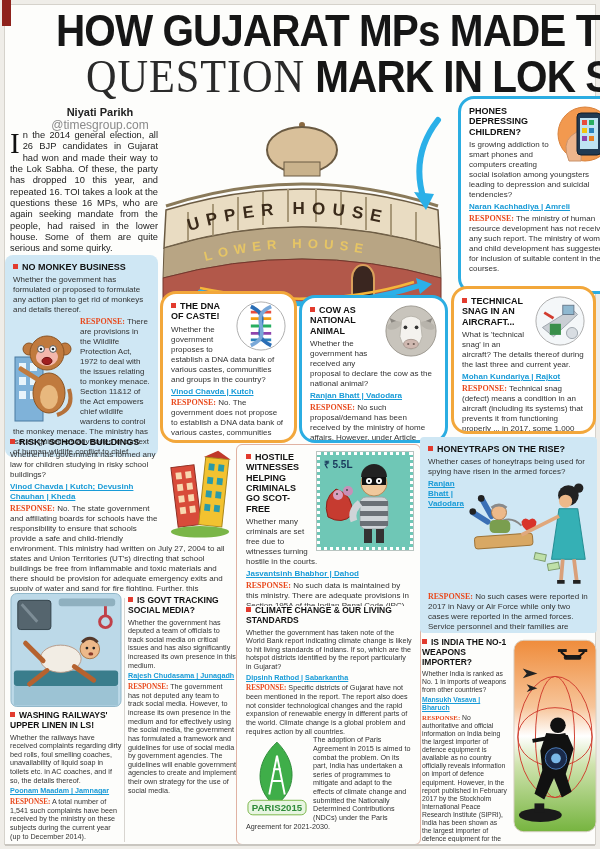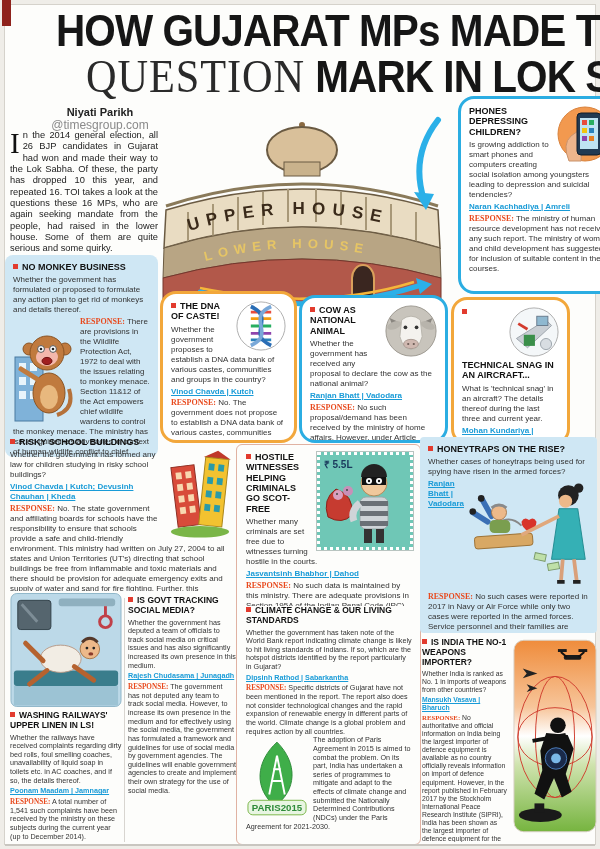--- a/index.html
+++ b/index.html
@@ -181,21 +181,21 @@
       <ellipse cx="28" cy="42" rx="8" ry="5" fill="#cfb8b0" stroke="#a89890"></ellipse>
       <circle cx="25" cy="42" r="1.2" fill="#6a5a54"></circle>
         <circle cx="31" cy="42" r="1.2" fill="#6a5a54"></circle>
     </svg>
     <h3><span class="bullet"></span><span>COW AS NATIONAL ANIMAL</span></h3>
     <p class="q">Whether the government has received any proposal to declare the cow as the national animal?</p>
     <div class="mp">Ranjan Bhatt | Vadodara</div>
     <p class="resp"><span class="rl">RESPONSE:</span> <span>No such proposal/demand has been received by the ministry of home affairs. However, under Article 246(3) of the Constitution, the preservation of cattle is a matter on which the legislature of the state has exclusive powers to legislate.</span></p>
   </div>
 
-  <div class="sec card-orange" style="left:451px;top:297px;width:119px;height:148px;">
+  <div class="sec card-orange" style="left:451px;top:286px;width:145px;height:148px;">
     <svg class="fr" width="50" height="50" viewBox="0 0 54 54">
       <circle cx="27" cy="27" r="26" fill="#f4f7f9" stroke="#aaa"></circle>
       <path d="M8,34 L40,14 L46,20 L20,44 Z" fill="#c9ced4" stroke="#9aa2aa"></path>
       <rect x="30" y="10" width="12" height="10" fill="#8fb8d0" stroke="#66788a"></rect>
       <rect x="16" y="30" width="12" height="12" fill="#3a8f4a"></rect>
       <path d="M10,18 l10,6" stroke="#d23b2e" stroke-width="3"></path>
       <circle cx="40" cy="40" r="6" fill="#d8dde2" stroke="#99a2aa"></circle>
     </svg>
     <h3><span class="bullet"></span><span>TECHNICAL SNAG IN AN AIRCRAFT...</span></h3>
     <p class="q">What is 'technical snag' in an aircraft? The details thereof during the last three and current year.</p>

